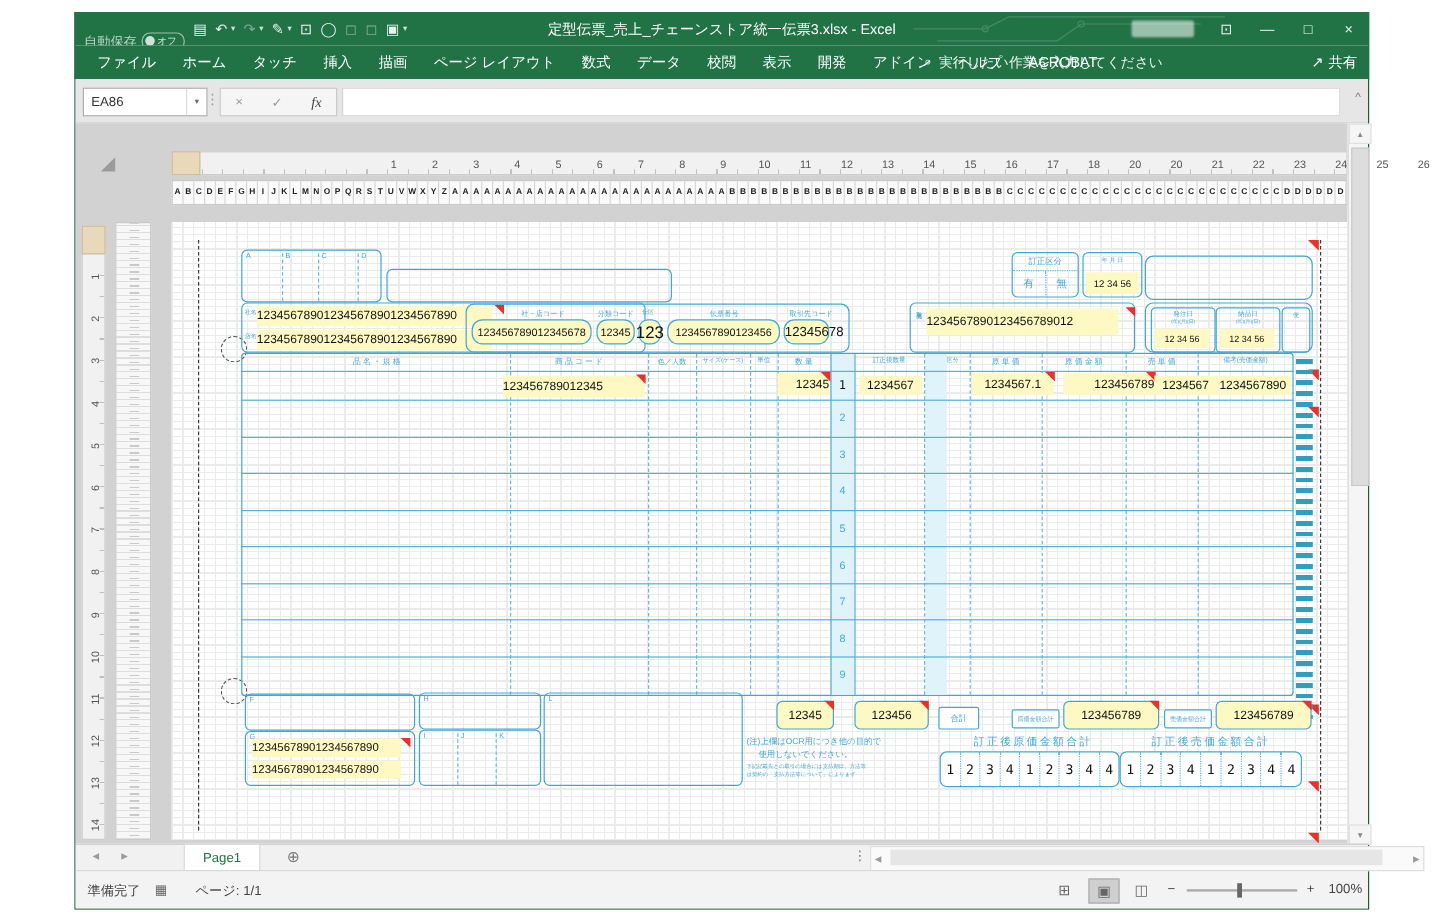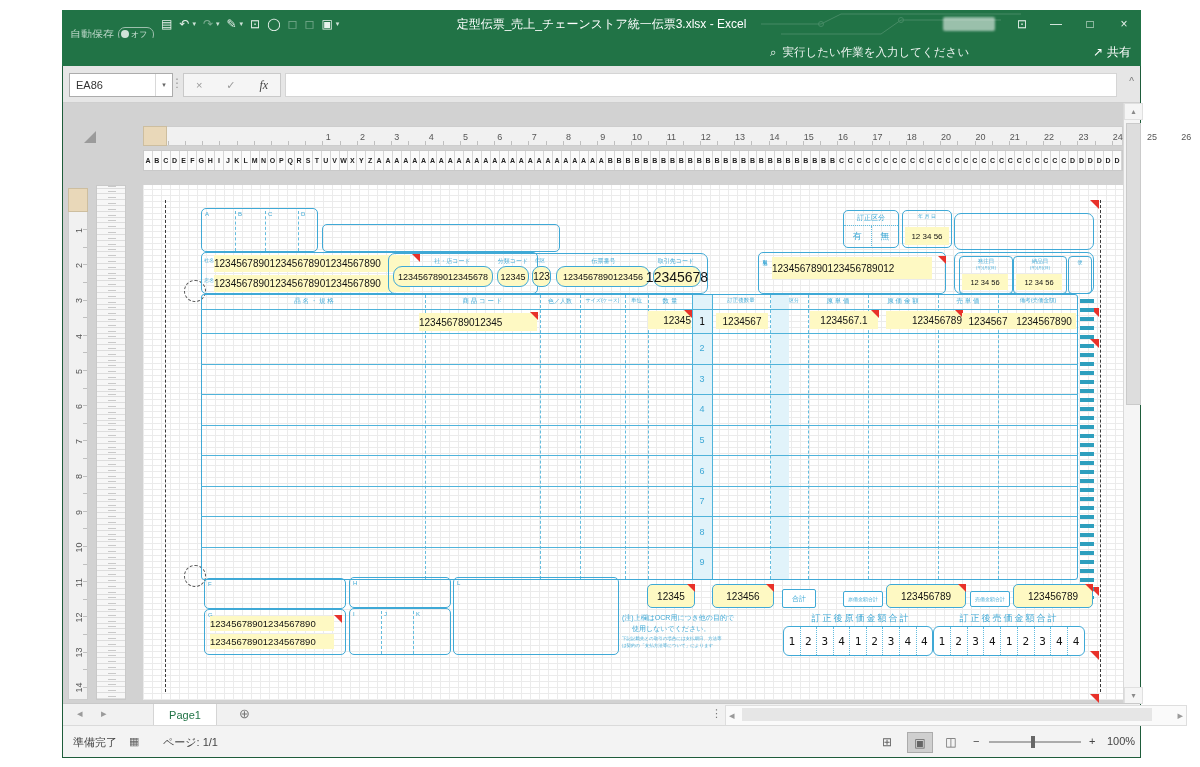--- a/index.html
+++ b/index.html
@@ -140,20 +140,36 @@
     <div class="winctl">
       <span class="userblob"></span>
       <span class="wbtn">⊡</span>
       <span class="wbtn">—</span>
       <span class="wbtn">□</span>
       <span class="wbtn">×</span>
     </div>
   </div>
 
   <div class="abs" id="tabbar">
+    <div class="rtabs">
+        <span class="rtab">ファイル</span>
+        <span class="rtab">ホーム</span>
+        <span class="rtab">タッチ</span>
+        <span class="rtab">挿入</span>
+        <span class="rtab">描画</span>
+        <span class="rtab">ページ レイアウト</span>
+        <span class="rtab">数式</span>
+        <span class="rtab">データ</span>
+        <span class="rtab">校閲</span>
+        <span class="rtab">表示</span>
+        <span class="rtab">開発</span>
+        <span class="rtab">アドイン</span>
+        <span class="rtab">ヘルプ</span>
+        <span class="rtab">ACROBAT</span>
+      </div>
     <div id="ribbon-search">
       <span>⌕</span>
       <span>実行したい作業を入力してください</span>
     </div>
     <div id="share">
       <span>↗</span>
       <span>共有</span>
     </div>
   </div>
 
@@ -396,27 +412,27 @@
   <div class="abs cytxt" style="left:495px;top:257px;width:36px;font-size:6px;text-align:center;">分類コード</div>
   <div class="abs cytxt" style="left:531px;top:257px;width:18px;font-size:5px;text-align:center;">伝区</div>
   <div class="abs cytxt" style="left:557px;top:257px;width:93px;font-size:6px;text-align:center;">伝票番号</div>
   <div class="abs cytxt" style="left:650px;top:257px;width:52px;font-size:6px;text-align:center;">取引先コード</div>
   <div class="abs fld cybox" style="left:393px;top:266px;width:100px;height:21px;border-radius:9px;font-size:9px;justify-content:center;">
       <span>123456789012345678</span>
     </div>
   <div class="abs fld cybox" style="left:497px;top:266px;width:32px;height:21px;border-radius:9px;font-size:9px;justify-content:center;">
       <span>12345</span>
     </div>
-  <div class="abs fld cybox" style="left:532px;top:266px;width:19px;height:21px;border-radius:8px;font-size:10px;justify-content:center;">
+  <div class="abs fld cybox" style="left:532px;top:266px;width:19px;height:21px;border-radius:8px;font-size:14px;justify-content:center;">
       <span>123</span>
     </div>
   <div class="abs fld cybox" style="left:556px;top:266px;width:94px;height:21px;border-radius:9px;font-size:9px;justify-content:center;">
       <span>1234567890123456</span>
     </div>
-  <div class="abs fld cybox" style="left:653px;top:266px;width:48px;height:21px;border-radius:9px;font-size:14px;justify-content:center;">
+  <div class="abs fld cybox" style="left:653px;top:266px;width:38px;height:21px;border-radius:9px;font-size:11px;justify-content:flex-start;">
       <span>12345678</span>
     </div>
 
   <div class="abs cybox" style="left:758px;top:252px;width:188px;height:42px;">
     <span class="cytxt" style="position:absolute;left:3px;top:3px;font-size:5px;writing-mode:vertical-rl;">取引先名</span>
     <div class="fld" style="position:absolute;left:13px;top:4px;width:160px;height:22px;font-size:10px;">
       <span>1234567890123456789012</span>
         <div class="tri" style="right:-14px;"></div>
     </div>
   </div>

